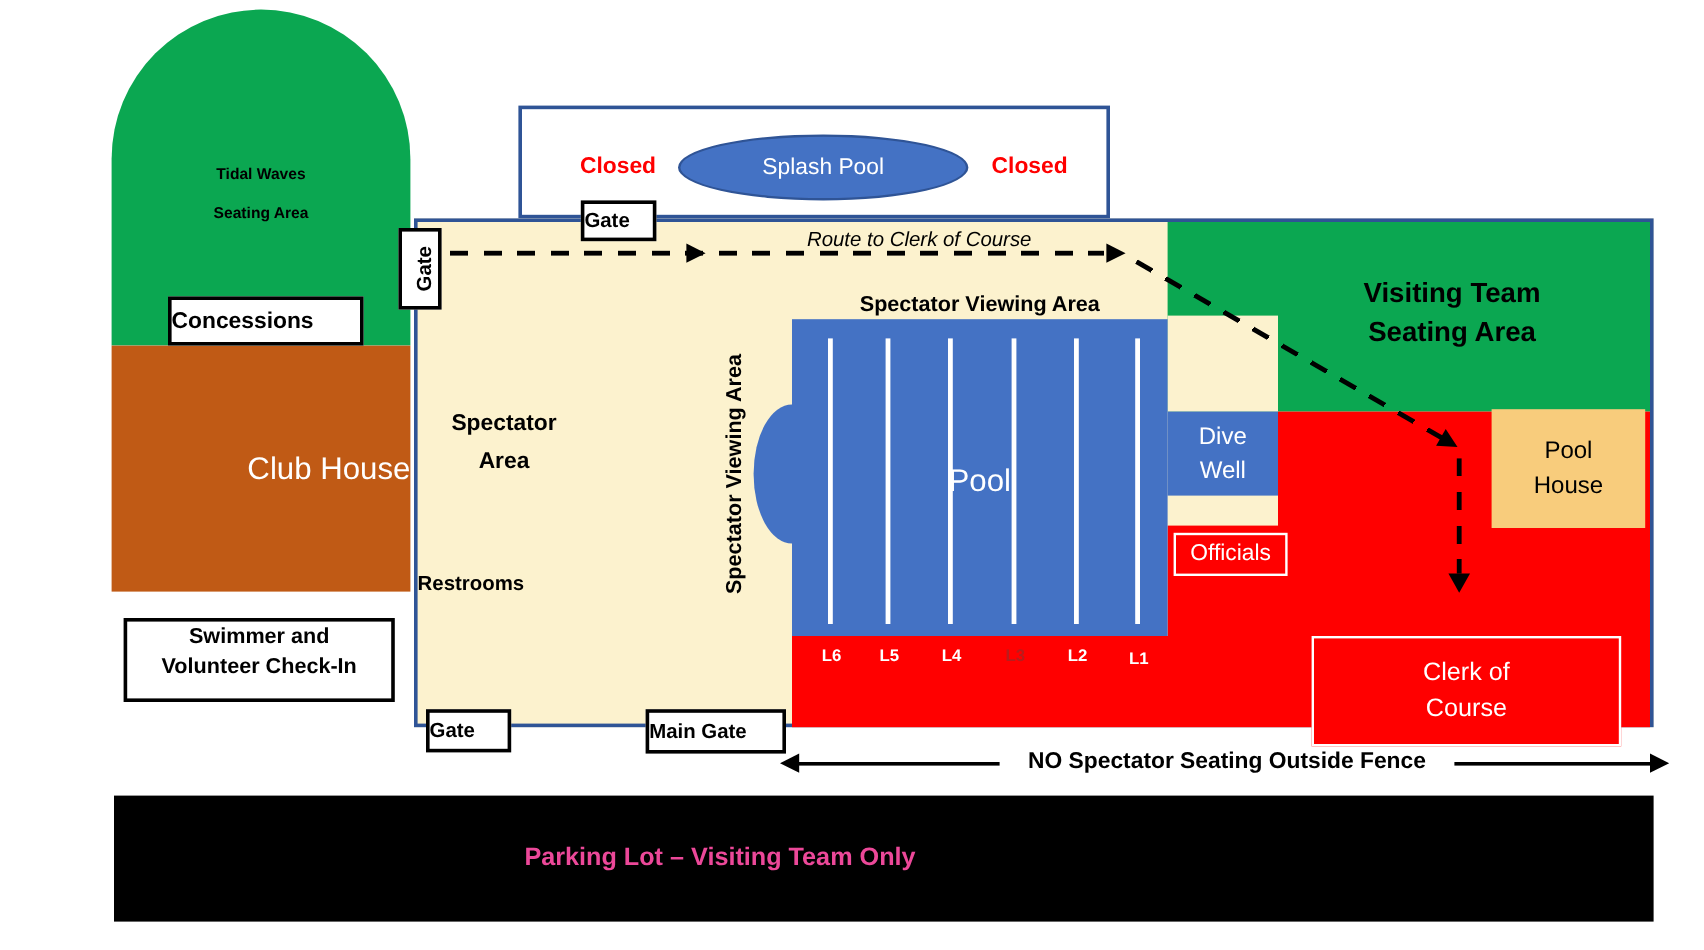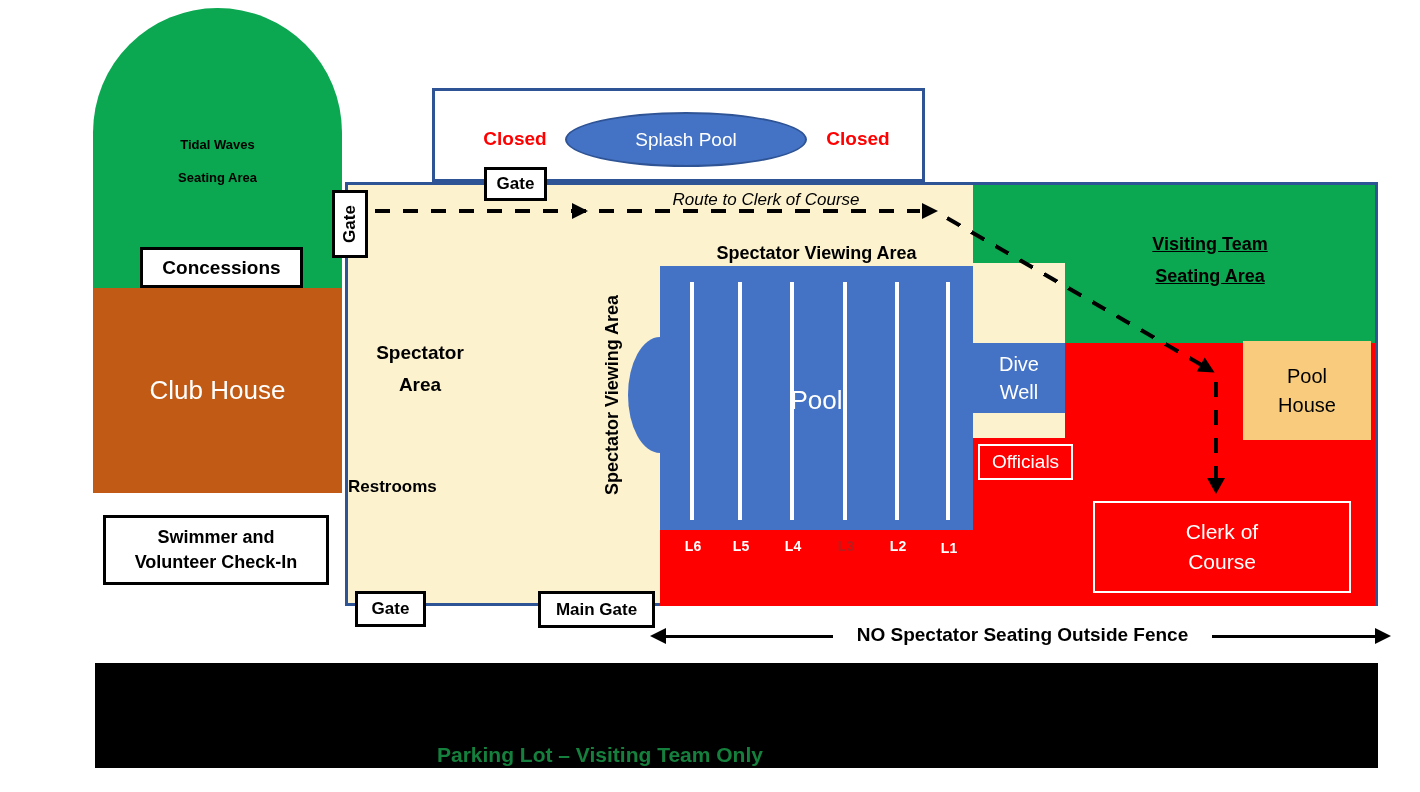--- a/index.html
+++ b/index.html
@@ -15,21 +15,21 @@
   .green-bg{background:#0ba751;}
   .beige-bg{background:#fcf2ce;}
   .blue-bg{background:#4472c4;}
   .red-bg{background:#ff0000;}
   .brown-bg{background:#c05a15;}
   .tan-bg{background:#f8cc7c;}
   .black-bg{background:#000000;}
   
   .label-box{
     background:#ffffff;border:3px solid #000000;box-sizing:border-box;
-    display:flex;align-items:center;justify-content:center;
+    display:flex;align-items:center;
     font-weight:bold;font-size:17px;
   }
   
   .blue-border{border:3px solid #2f5496;box-sizing:border-box;}
   
   .dash-h{height:4px;background:repeating-linear-gradient(to right,#000 0 15px,transparent 15px 28px);}
   .dash-v{width:4px;background:repeating-linear-gradient(to bottom,#000 0 15px,transparent 15px 28px);}
   
   .tri-right{width:0;height:0;border-top:8px solid transparent;border-bottom:8px solid transparent;border-left:16px solid #000;}
   .tri-left{width:0;height:0;border-top:8px solid transparent;border-bottom:8px solid transparent;border-right:16px solid #000;}
@@ -50,39 +50,39 @@
   <div class="abs ctr" style="left:565px;top:112px;width:242px;height:55px;background:#4472c4;border:2px solid #2f5496;border-radius:50%;box-sizing:border-box;">
     <span style="color:#ffffff;font-size:19px;">Splash Pool</span>
   </div>
 
   <div class="abs green-bg" style="left:93px;top:8px;width:249px;height:280px;border-radius:125px 125px 0 0;"></div>
   <div class="abs bold" style="left:93px;top:128px;width:249px;text-align:center;font-size:13px;line-height:33px;">
     <div>Tidal Waves</div>
     <div>Seating Area</div>
   </div>
 
-  <div class="abs brown-bg ctr" style="left:93px;top:288px;width:249px;height:205px;">
+  <div class="abs brown-bg ctr" style="left:93px;top:288px;width:249px;height:205px;justify-content:flex-end;">
     <span style="color:#ffffff;font-size:26px;">Club House</span>
   </div>
 
   <div class="abs label-box" style="left:140px;top:247px;width:163px;height:41px;font-size:19px;">
     <span>Concessions</span>
   </div>
 
   <div class="abs label-box col" style="left:103px;top:515px;width:226px;height:70px;font-size:18px;line-height:25px;">
     <div>Swimmer and</div>
     <div>Volunteer Check-In</div>
   </div>
 
   <div class="abs beige-bg blue-border" style="left:345px;top:182px;width:1033px;height:424px;"></div>
 
   <div class="abs green-bg" style="left:973px;top:185px;width:402px;height:158px;"></div>
 
   <div class="abs beige-bg" style="left:973px;top:263px;width:92px;height:80px;"></div>
-  <div class="abs bold" style="left:1065px;top:228px;width:290px;text-align:center;font-size:18px;line-height:32px;text-decoration:underline;">
+  <div class="abs bold" style="left:1065px;top:228px;width:290px;text-align:center;font-size:23px;line-height:32px;">
     <div>Visiting Team</div>
     <div>Seating Area</div>
   </div>
 
   <div class="abs red-bg" style="left:660px;top:530px;width:715px;height:76px;"></div>
   <div class="abs red-bg" style="left:1065px;top:343px;width:310px;height:187px;"></div>
   <div class="abs red-bg" style="left:973px;top:438px;width:92px;height:92px;"></div>
 
   <div class="abs blue-bg" style="left:628px;top:337px;width:64px;height:116px;border-radius:50%;"></div>
   <div class="abs blue-bg" style="left:660px;top:266px;width:313px;height:264px;">
@@ -109,21 +109,21 @@
 
   <div class="abs tan-bg ctr col" style="left:1243px;top:341px;width:128px;height:99px;font-size:20px;line-height:29px;">
     <div>Pool</div>
     <div>House</div>
   </div>
 
   <div class="abs ctr" style="left:978px;top:444px;width:95px;height:36px;background:#ff0000;border:2px solid #ffffff;box-sizing:border-box;">
     <span style="color:#ffffff;font-size:19px;">Officials</span>
   </div>
 
-  <div class="abs ctr col" style="left:1093px;top:501px;width:258px;height:92px;background:#ff0000;border:2px solid #ffffff;box-sizing:border-box;color:#ffffff;font-size:21px;line-height:30px;">
+  <div class="abs ctr col" style="left:1093px;top:530px;width:258px;height:92px;background:#ff0000;border:2px solid #ffffff;box-sizing:border-box;color:#ffffff;font-size:21px;line-height:30px;">
     <div>Clerk of</div>
     <div>Course</div>
   </div>
 
   <div class="abs bold" style="left:345px;top:337px;width:150px;text-align:center;font-size:19px;line-height:32px;">
     <div>Spectator</div>
     <div>Area</div>
   </div>
   <div class="abs bold" style="left:348px;top:477px;font-size:17px;">Restrooms</div>
 
@@ -153,16 +153,16 @@
     <span>Main Gate</span>
   </div>
 
   <div class="abs tri-left" style="left:650px;top:628px;"></div>
   <div class="abs shaft" style="left:663px;top:635px;width:170px;"></div>
   <div class="abs bold" style="left:840px;top:624px;width:365px;text-align:center;font-size:19px;">NO Spectator Seating Outside Fence</div>
   <div class="abs shaft" style="left:1212px;top:635px;width:165px;"></div>
   <div class="abs tri-right" style="left:1375px;top:628px;"></div>
 
   <div class="abs black-bg" style="left:95px;top:663px;width:1283px;height:105px;">
-    <span class="abs bold" style="left:342px;top:40px;color:#15803d;font-size:21px;white-space:nowrap;margin-top:40px;">Parking Lot – Visiting Team Only</span>
+    <span class="abs bold" style="left:342px;top:40px;color:#ec4899;font-size:21px;white-space:nowrap;">Parking Lot – Visiting Team Only</span>
   </div>
 
 </div>
 
 </body></html>

